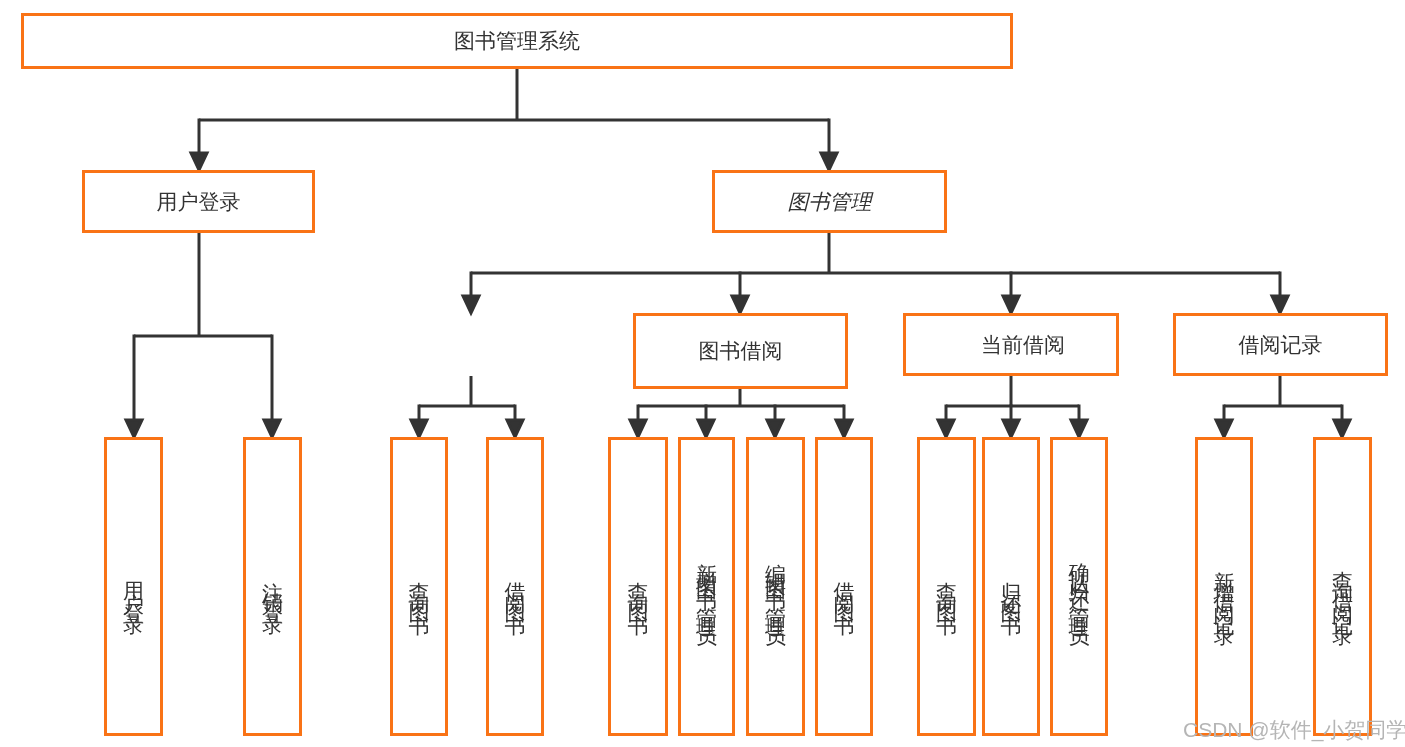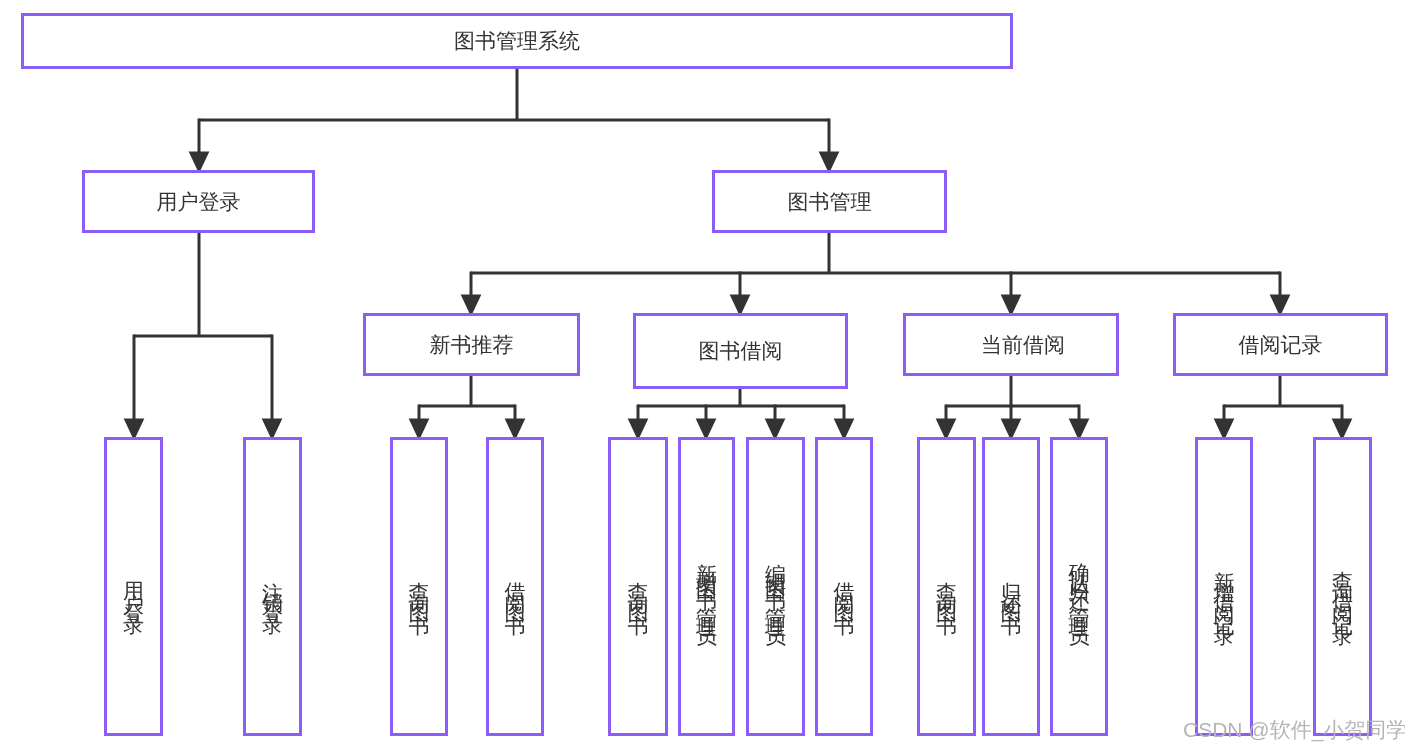--- a/index.html
+++ b/index.html
@@ -14,21 +14,21 @@
   .connectors {
     position: absolute;
     left: 0; top: 0;
     width: 1405px; height: 747px;
     z-index: 1;
   }
   .box {
     position: absolute;
     box-sizing: border-box;
     background: #ffffff;
-    border: 3px solid #8b5cf6;
+    border: 3px solid #f97316;
     display: flex;
     align-items: center;
     justify-content: center;
     color: #333333;
     font-size: 21px;
     z-index: 2;
   }
   .box .lbl { white-space: nowrap; }
   .vbox .lbl {
     writing-mode: vertical-rl;
@@ -130,27 +130,24 @@
     </g>
   </svg>
 
   <div class="box" style="left:21px; top:13px; width:992px; height:56px;">
     <span class="lbl">图书管理系统</span>
   </div>
 
   <div class="box" style="left:82px; top:170px; width:233px; height:63px;">
     <span class="lbl">用户登录</span>
   </div>
-  <div class="box" style="left:712px; top:170px; width:235px; height:63px;">
+  <div class="box" style="left:712px; top:170px; width:235px; height:63px;font-style:italic;">
     <span class="lbl">图书管理</span>
   </div>
 
-  <div class="box" style="left:363px; top:313px; width:217px; height:63px;">
-    <span class="lbl">新书推荐</span>
-  </div>
   <div class="box" style="left:633px; top:313px; width:215px; height:76px;">
     <span class="lbl">图书借阅</span>
   </div>
   <div class="box" style="left:903px; top:313px; width:216px; height:63px;padding-left:24px;">
     <span class="lbl">当前借阅</span>
   </div>
   <div class="box" style="left:1173px; top:313px; width:215px; height:63px;justify-content:center;">
     <span class="lbl">借阅记录</span>
   </div>
 

